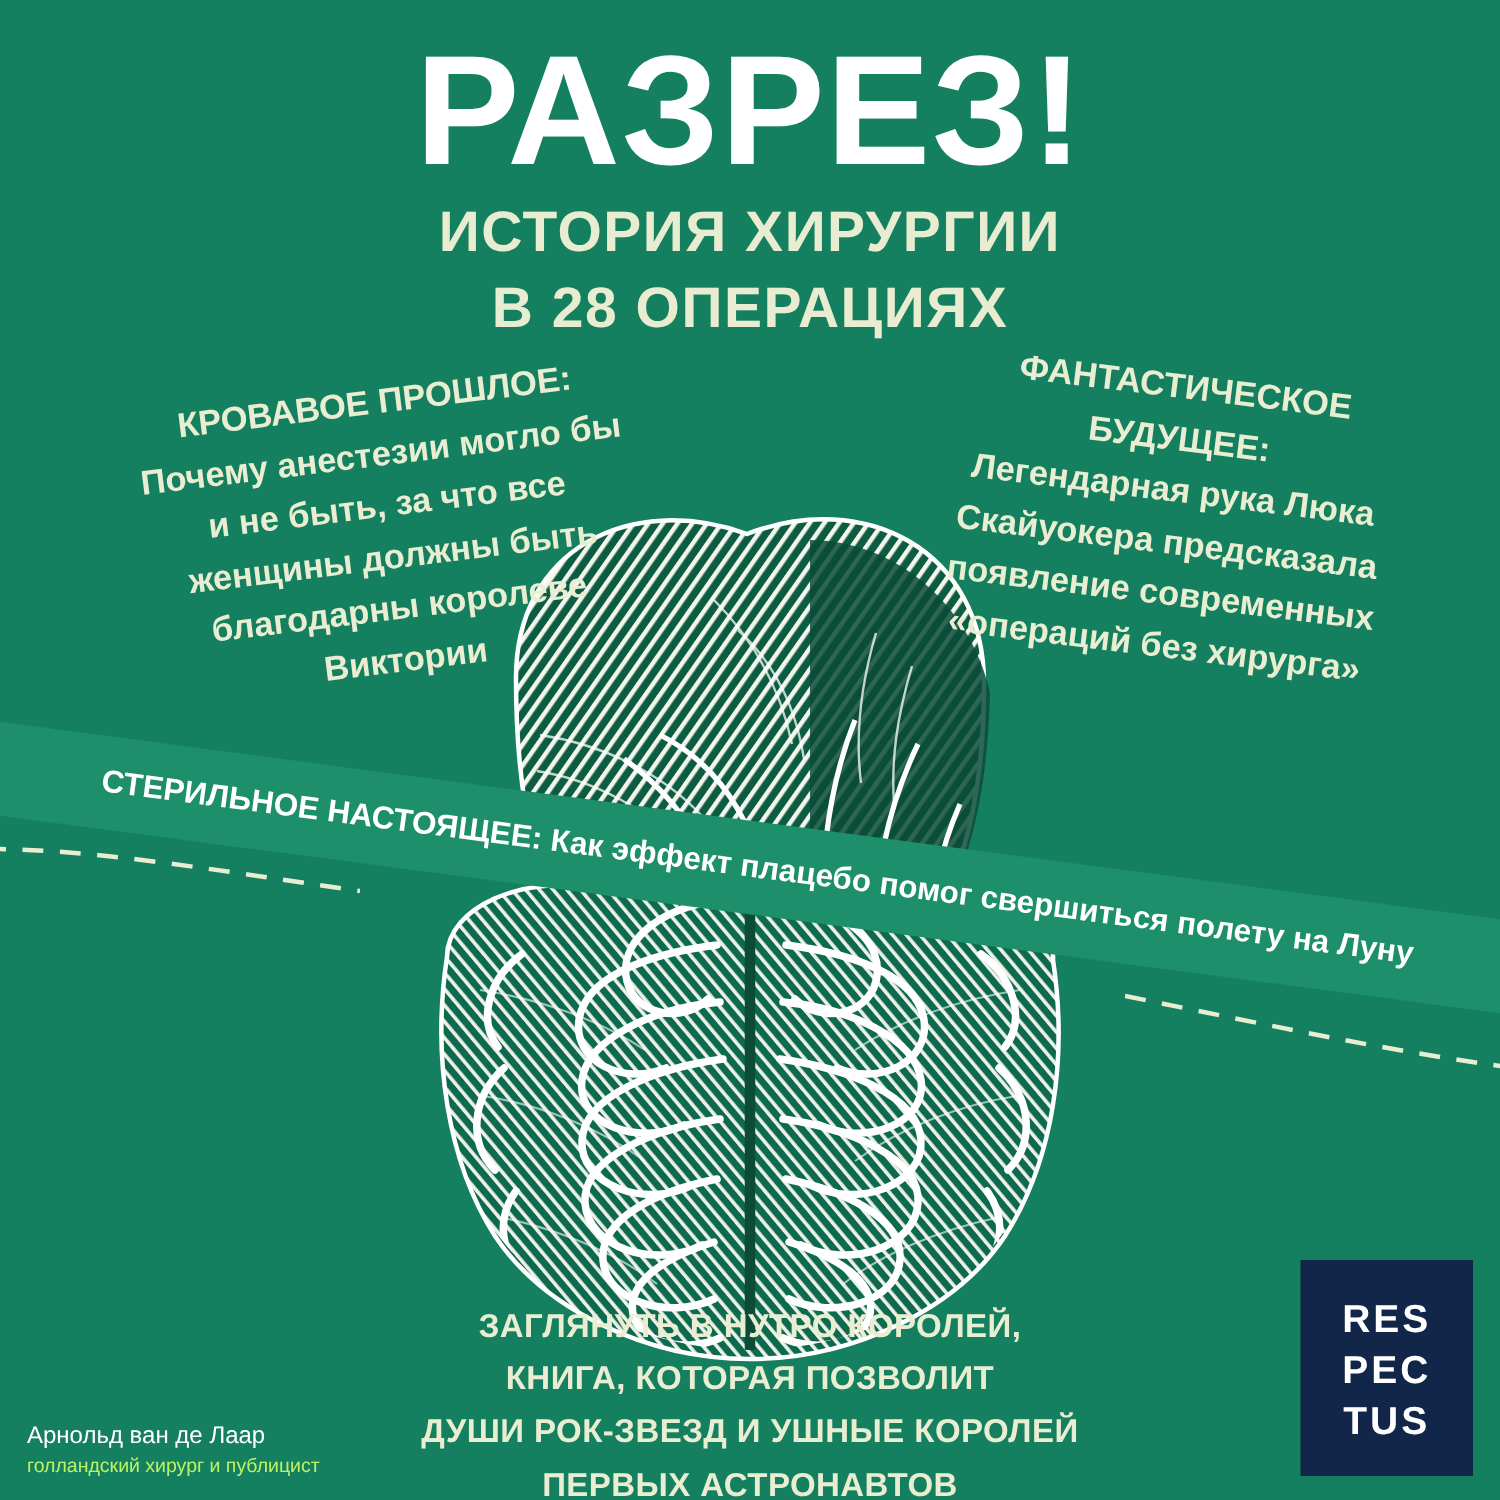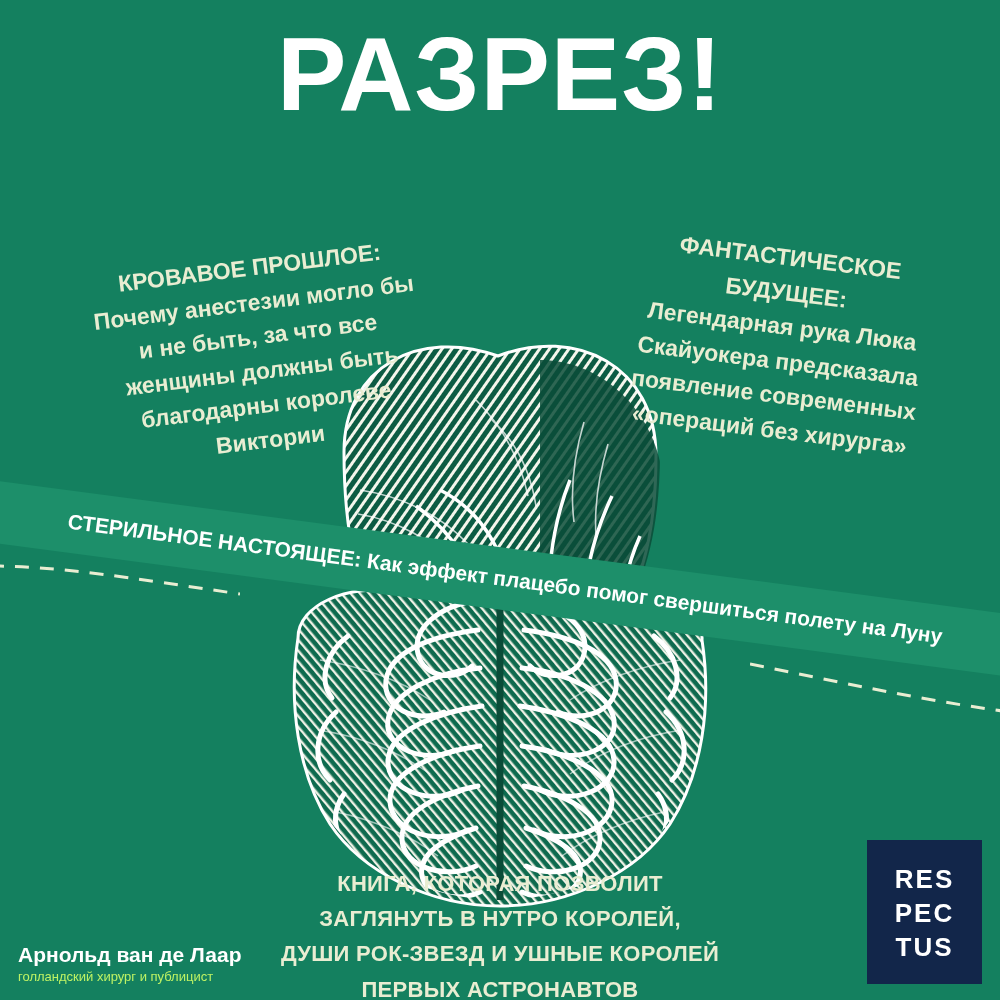--- a/index.html
+++ b/index.html
@@ -113,21 +113,21 @@
     z-index:7;
     letter-spacing:.3px;
   }
   
   .author{
     position:absolute;
     left:18px;bottom:16px;
     z-index:8;
     color:#ffffff;
   }
-  .author .name{font-size:21px;font-weight:bold;text-align:right;}
+  .author .name{font-size:16px;font-weight:normal;}
   .author .role{font-size:13px;color:#bef264;margin-top:2px;}
   
   .logo{
     position:absolute;
     right:18px;bottom:16px;
     width:115px;height:144px;
     background:#12264a;
     color:#ffffff;
     z-index:8;
     display:flex;flex-direction:column;
@@ -141,20 +141,24 @@
   }
   .logo span{display:block;}
 </style>
 </head>
 <body>
 
 <div class="poster">
 
   <div class="title">РАЗРЕЗ!</div>
 
+  <div class="subtitle">
+    <div>ИСТОРИЯ ХИРУРГИИ</div>
+    <div>В 28 ОПЕРАЦИЯХ</div>
+  </div>
 
   <div class="art">
     <svg viewBox="0 0 520 640" xmlns="http://www.w3.org/2000/svg">
       <defs>
         <clipPath id="heartClip">
           <path d="M100,150 C100,60 180,20 260,48 C340,20 420,62 420,152
                    C420,240 400,300 370,330 L150,330 C118,300 100,240 100,150 Z"></path>
         </clipPath>
         <clipPath id="brainClip">
           <path d="M60,330 C60,300 110,282 150,288 C190,268 250,272 260,296
@@ -288,22 +292,22 @@
       <path d="M0,6 C70,6 140,18 250,34" stroke="#e9edd2" stroke-width="3" fill="none" stroke-dasharray="14 11"></path>
     </svg>
   </div>
   <div class="dash-right">
     <svg viewBox="0 0 260 60" xmlns="http://www.w3.org/2000/svg">
       <path d="M0,4 C90,22 170,40 260,52" stroke="#e9edd2" stroke-width="3" fill="none" stroke-dasharray="14 11"></path>
     </svg>
   </div>
 
   <div class="bottom-text">
+    <div>ЗАГЛЯНУТЬ В НУТРО КОРОЛЕЙ,</div>
     <div>КНИГА, КОТОРАЯ ПОЗВОЛИТ</div>
-    <div>ЗАГЛЯНУТЬ В НУТРО КОРОЛЕЙ,</div>
     <div>ДУШИ РОК-ЗВЕЗД  И УШНЫЕ КОРОЛЕЙ</div>
     <div>ПЕРВЫХ АСТРОНАВТОВ</div>
   </div>
 
   <div class="author">
     <div class="name">Арнольд ван де Лаар</div>
     <div class="role">голландский хирург и публицист</div>
   </div>
 
   <div class="logo">

